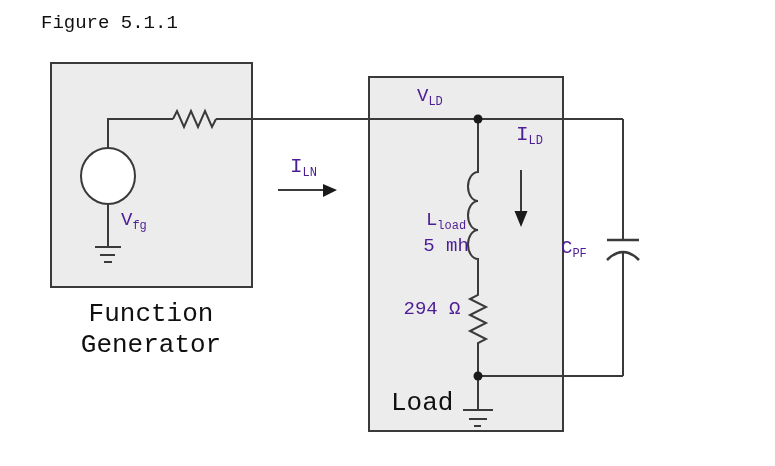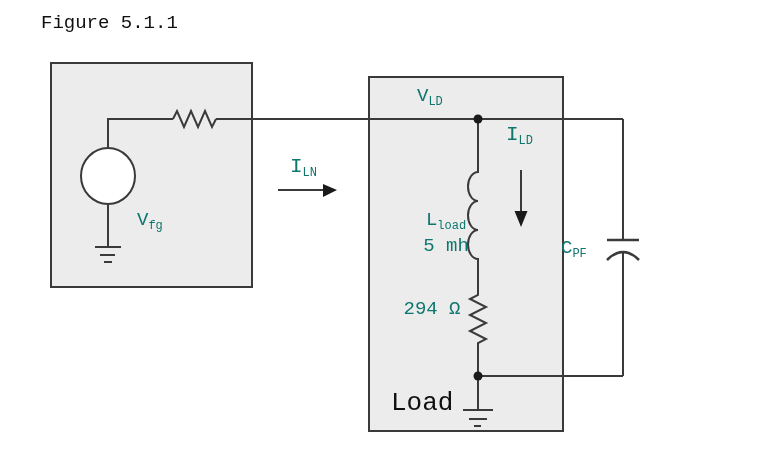--- a/index.html
+++ b/index.html
@@ -9,21 +9,21 @@
   }
   .box{
     position:absolute;background:#ececec;border:2px solid #3a3a3a;
     box-sizing:border-box;z-index:1;
   }
   .fg-box{left:25px;top:62px;width:203px;height:226px;}
   .load-box{left:343px;top:76px;width:196px;height:356px;}
   svg.wires{position:absolute;left:0;top:0;z-index:2;}
   .lbl{
     position:absolute;z-index:3;font-size:19px;line-height:1.1;
-    white-space:nowrap;color:#0f766e;
+    white-space:nowrap;color:#4c1d95;
   }
   .lbl .sub{font-size:12px;vertical-align:-4px;}
   .cur{font-size:21px;}
   .group{text-align:center;}
   .title{position:absolute;left:16px;top:12px;font-size:19px;z-index:3;}
   .caption{
     position:absolute;z-index:3;font-size:26px;line-height:31px;
     text-align:center;color:#101010;
   }
 </style>
@@ -70,28 +70,32 @@
     </g>
     <g fill="#1a1a1a" stroke="none">
       <circle cx="453" cy="119" r="4.5"></circle>
       <circle cx="453" cy="376" r="4.5"></circle>
       <polygon points="298,184 312,190 298,197"></polygon>
       <polygon points="489.5,211 502.5,211 496,227"></polygon>
     </g>
   </svg>
 
 
-  <div class="lbl" style="left:112px;top:210px;"><span>V</span><span class="sub">fg</span></div>
+  <div class="lbl" style="left:96px;top:210px;"><span>V</span><span class="sub">fg</span></div>
 
+  <div class="caption" style="left:43px;top:299px;width:166px;">
+    <div>Function</div>
+    <div>Generator</div>
+  </div>
 
   <div class="lbl cur" style="left:265px;top:155px;"><span>I</span><span class="sub">LN</span></div>
 
   <div class="lbl" style="left:392px;top:86px;"><span>V</span><span class="sub">LD</span></div>
 
-  <div class="lbl cur" style="left:481px;top:123px;"><span>I</span><span class="sub">LD</span></div>
+  <div class="lbl cur" style="left:491px;top:123px;"><span>I</span><span class="sub">LD</span></div>
 
   <div class="lbl group" style="left:391px;top:210px;width:60px;line-height:20px;">
     <div><span>L</span><span class="sub">load</span></div>
     <div>5 mh</div>
   </div>
 
   <div class="lbl group" style="left:376px;top:299px;width:62px;line-height:20px;">
     <div>294 Ω</div>
   </div>
 

